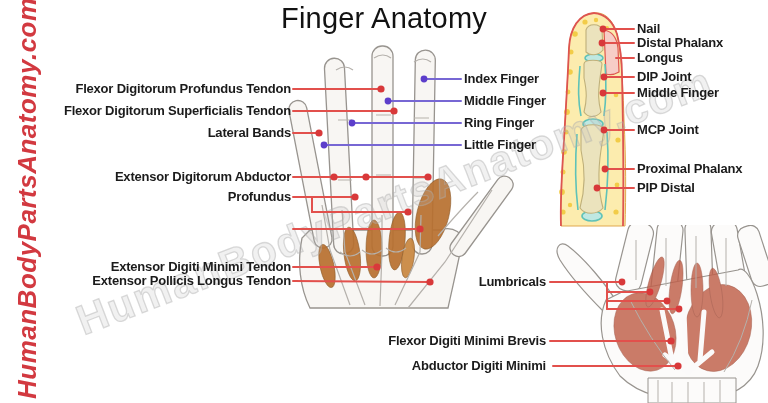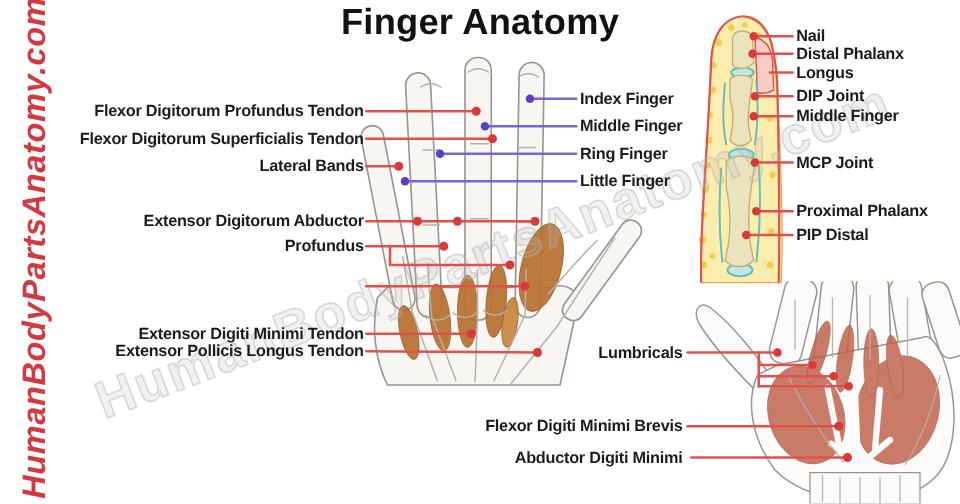--- a/index.html
+++ b/index.html
@@ -1,19 +1,19 @@
 <!DOCTYPE html>
 <html><head>
 <meta charset="utf-8">
 <style>
   html,body{margin:0;padding:0;background:#fff;}
   #canvas{position:relative;width:768px;height:403px;background:#ffffff;overflow:hidden;
           font-family:"Liberation Sans",sans-serif;}
   .title{position:absolute;top:2px;left:0;width:100%;text-align:center;
-         font-weight:700;font-size:29px;color:#121212;letter-spacing:.2px;z-index:6;}
+         font-weight:400;font-size:29px;color:#121212;letter-spacing:.2px;z-index:6;}
   .lbl{position:absolute;font-weight:700;font-size:13px;line-height:14px;color:#1b1b1b;
        white-space:nowrap;z-index:6;letter-spacing:-.2px;}
   .lbl-r{text-align:right;}
   .wm-side{position:absolute;left:12px;top:399px;transform:rotate(-90deg);transform-origin:0 0;
            font-style:italic;font-weight:700;font-size:26px;letter-spacing:.5px;
            color:#d23940;white-space:nowrap;z-index:3;}
   .wm-diagonal{position:absolute;left:70px;top:300px;transform:rotate(-21deg);transform-origin:0 0;
            font-weight:700;font-size:42px;letter-spacing:2px;white-space:nowrap;
            color:rgba(185,185,185,.20);-webkit-text-stroke:1.3px rgba(175,175,175,.45);z-index:4;}
   svg.illus{position:absolute;z-index:2;}

